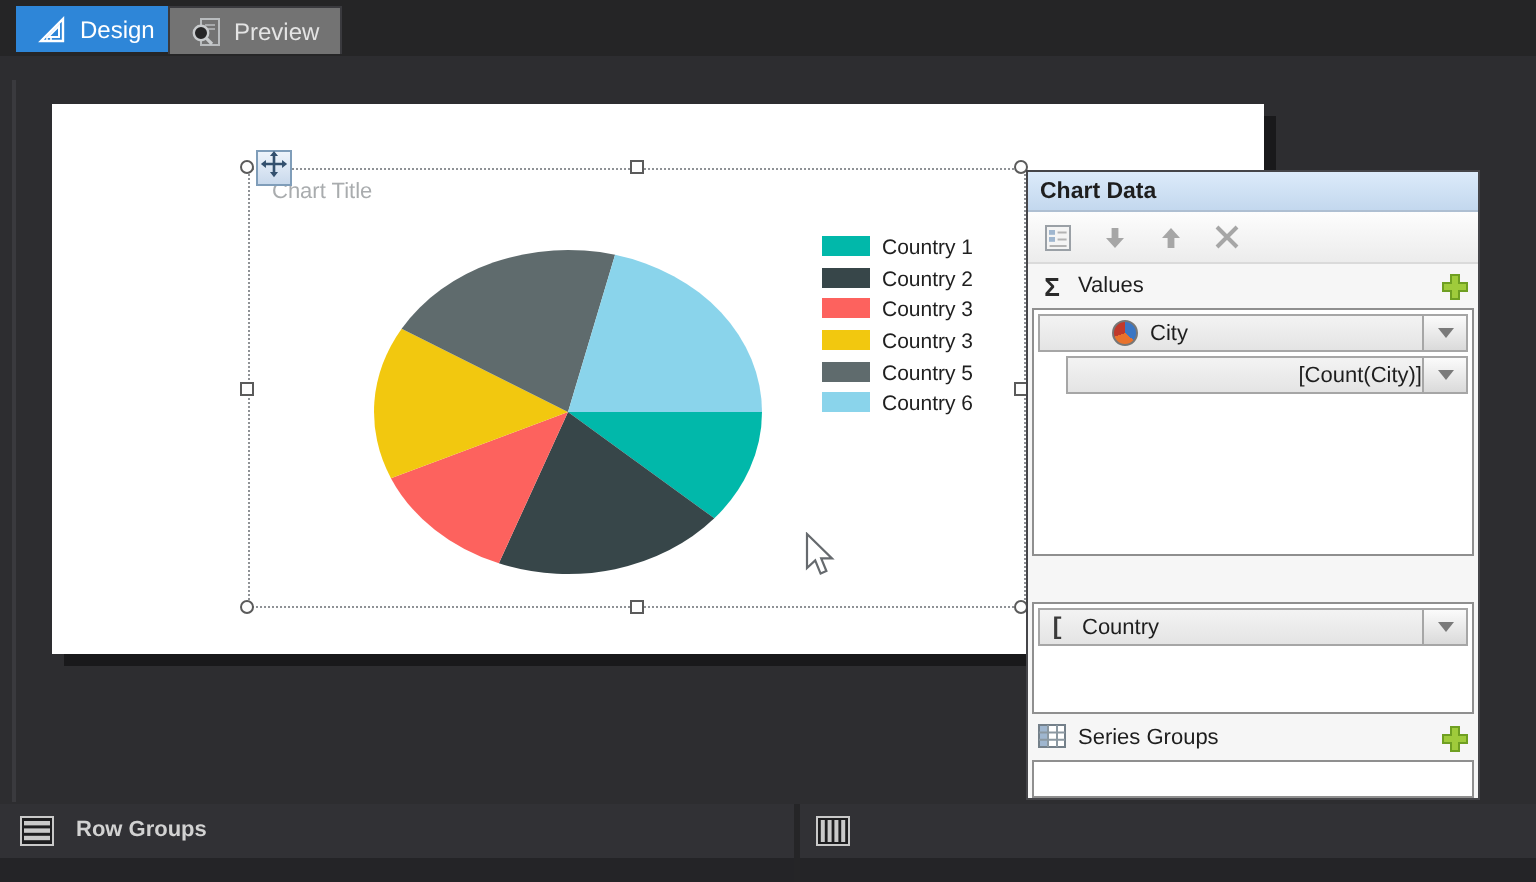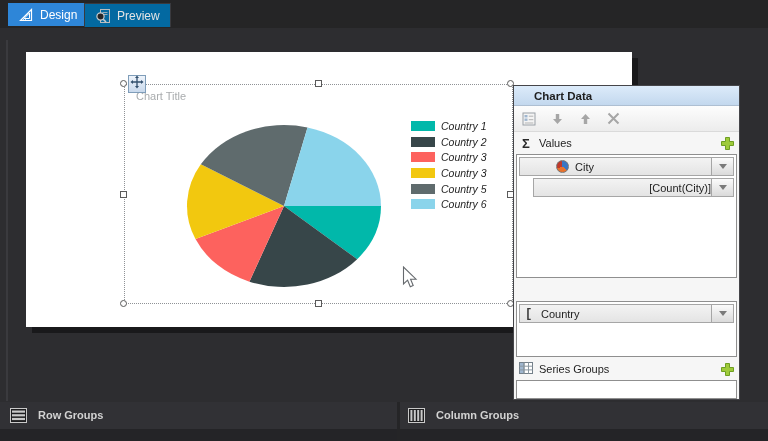--- a/index.html
+++ b/index.html
@@ -4,46 +4,46 @@
 <style>
   html,body{margin:0;padding:0;}
   body{font-family:"Liberation Sans", sans-serif; -webkit-font-smoothing:antialiased;}
   .app{position:relative;width:768px;height:441px;background:#2d2d30;overflow:hidden;}
 
   
   .tab-strip{position:absolute;left:0;top:0;width:768px;height:28px;background:#252526;}
   .tab{position:absolute;top:3px;height:23px;display:flex;align-items:center;gap:6px;
        padding:0 10px;font-size:12px;cursor:default;}
   .tab.design{left:8px;background:#2e86d8;color:#ffffff;}
-  .tab.preview{left:84px;background:#0369a1;color:#e4e4e4;border:1px solid #3a3a3e;border-bottom:none;}
+  .tab.preview{left:84px;background:#737373;color:#e4e4e4;border:1px solid #3a3a3e;border-bottom:none;}
   .tab .ticon{display:inline-flex;width:16px;height:16px;}
 
   
   .gutter-line{position:absolute;left:6px;top:40px;width:2px;height:361px;background:#3a3a3e;}
   .report-page{position:absolute;left:26px;top:52px;width:606px;height:275px;background:#ffffff;
                box-shadow:6px 6px 0 rgba(10,10,11,0.55);}
 
   
   .chart-region{position:absolute;left:124px;top:84px;width:389px;height:220px;}
   .sel-border{position:absolute;inset:0;border:1px dotted #8f9296;}
   .handle{position:absolute;width:7px;height:7px;background:#fdfdfd;border:1px solid #5a5a5a;box-sizing:border-box;}
   .handle.round{border-radius:50%;}
   .move-handle{position:absolute;left:4px;top:-9px;width:18px;height:18px;box-sizing:border-box;
       background:linear-gradient(#eef4fb,#c9d9ec);border:1px solid #7f9db9;display:flex;align-items:center;justify-content:center;}
   .chart-title{position:absolute;left:12px;top:6px;font-size:11px;color:#a9acae;}
   .pie-svg{position:absolute;left:0;top:0;}
   .legend{position:absolute;left:287px;top:34px;display:flex;flex-direction:column;}
-  .legend-row{display:flex;align-items:center;height:15.7px;font-style:italic;}
+  .legend-row{display:flex;height:15.7px;}
   .legend-swatch{width:24px;height:10px;margin-right:6px;flex:0 0 auto;}
   .legend-label{font-size:10.5px;color:#1f1f1f;white-space:nowrap;}
 
   
   .cd-pane{position:absolute;left:513px;top:85px;width:227px;height:315px;background:#f6f6f6;
            border:1px solid #454549;box-sizing:border-box;font-size:11px;color:#1e1e1e;}
-  .cd-header{position:absolute;left:0;top:0;right:0;height:20px;line-height:20px;padding-left:20px;
+  .cd-header{position:absolute;left:0;top:0;right:0;height:20px;line-height:20px;padding-left:6px;
              font-weight:bold;font-size:11.5px;background:linear-gradient(#dcebfa,#c3d8ee);border-bottom:1px solid #aebfd2;box-sizing:border-box;}
   .cd-toolbar{position:absolute;left:0;top:20px;right:0;height:26px;display:flex;align-items:center;gap:10px;
               padding-left:6px;background:linear-gradient(#fdfdfd,#ececec);border-bottom:1px solid #dadada;box-sizing:border-box;}
   .cd-tbtn{display:inline-flex;align-items:center;justify-content:center;width:18px;height:18px;}
   .cd-sechead{position:absolute;left:0;right:0;height:22px;display:flex;align-items:center;gap:6px;padding:0 5px;box-sizing:border-box;}
   .cd-sechead .grow{flex:1;}
   .sigma{font-weight:bold;font-size:13px;color:#2a2a2a;width:14px;text-align:center;}
   .plus-btn{display:inline-flex;width:13px;height:13px;}
   .cd-listbox{position:absolute;left:2px;right:2px;background:#ffffff;border:1px solid #8f8f8f;box-sizing:border-box;}
   .cd-row{position:absolute;height:19px;display:flex;align-items:center;box-sizing:border-box;
@@ -265,21 +265,20 @@
     <div class="gp-divider"></div>
     <span class="gp-icon" style="left:408px;">
       <svg width="17" height="15" viewBox="0 0 17 15">
         <rect x="0.5" y="0.5" width="16" height="14" fill="#1d1d1f" stroke="#c9c9c9"></rect>
         <rect x="2.4" y="2" width="2" height="11" fill="#c9c9c9"></rect>
         <rect x="5.8" y="2" width="2" height="11" fill="#c9c9c9"></rect>
         <rect x="9.2" y="2" width="2" height="11" fill="#c9c9c9"></rect>
         <rect x="12.6" y="2" width="2" height="11" fill="#c9c9c9"></rect>
       </svg>
     </span>
-    <span class="gp-label" style="left:436px;">Column Groups</span>
   </div>
 
   <span class="cursor">
     <svg width="16" height="24" viewBox="0 0 16 24">
       <path d="M1.5 1 L1.5 18 L5.6 14.2 L8.3 20.8 L11.2 19.5 L8.6 13.2 L14 13.2 Z" fill="#ffffff" stroke="#666a6e" stroke-width="1.1"></path>
     </svg>
   </span>
 
 </div>
 

